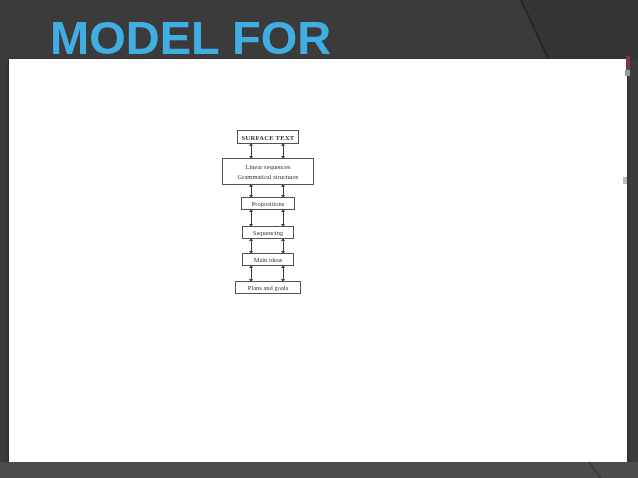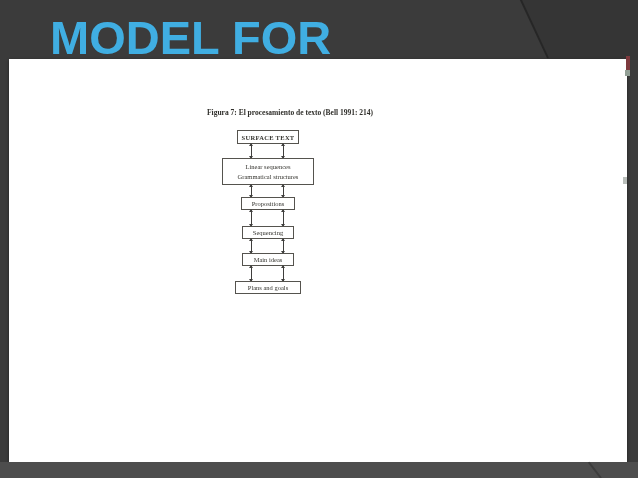--- a/index.html
+++ b/index.html
@@ -126,21 +126,20 @@
   </h1>
 
   <div class="panel">
 
     <div class="scroll-thumb-red"></div>
     <div class="scroll-blob-gray"></div>
     <div class="scroll-tick-gray"></div>
 
     <div class="figure">
 
-      <div class="caption">Figura 7: El procesamiento de texto (Bell 1991: 214)</div>
 
       <div class="flowchart">
 
         <div class="fc-box b-surface">
           <span>SURFACE TEXT</span>
         </div>
 
         <div class="fc-conn c1">
           <div class="fc-line l"></div>
           <div class="fc-line r"></div>

